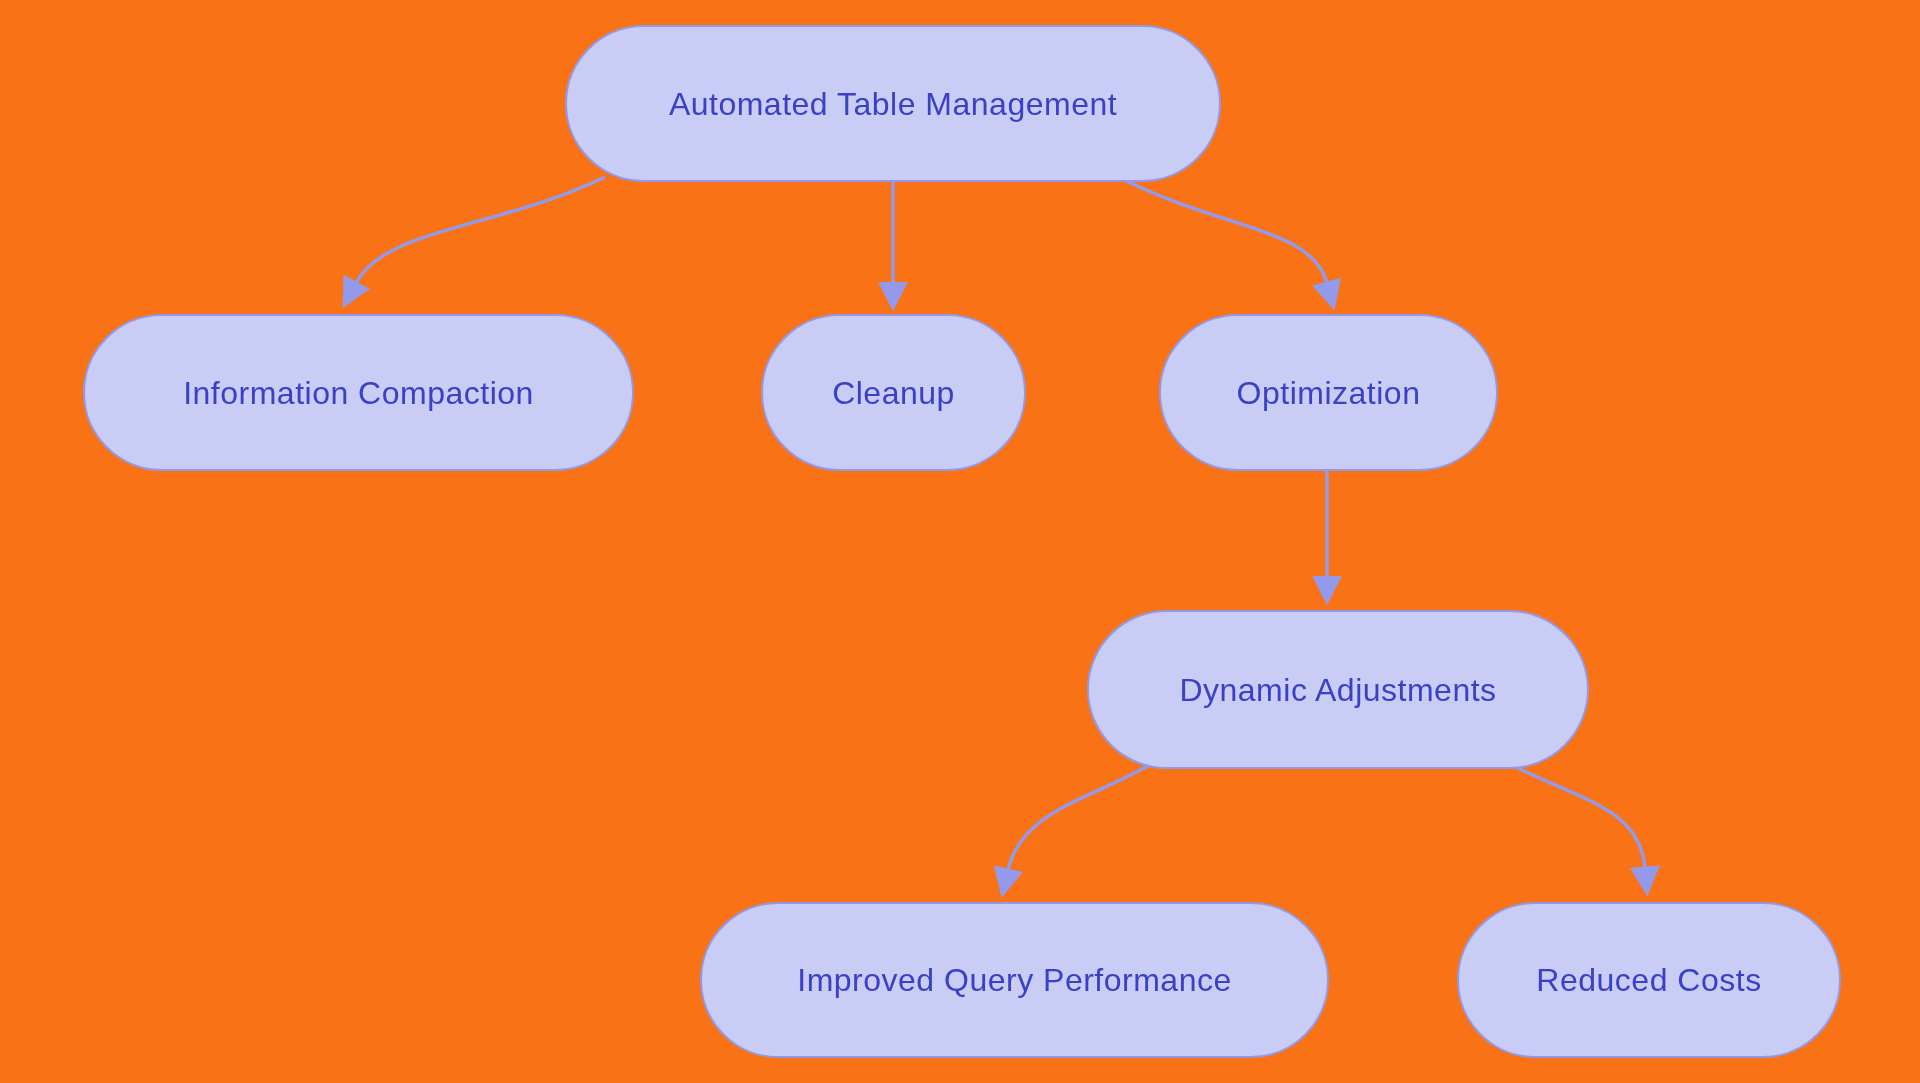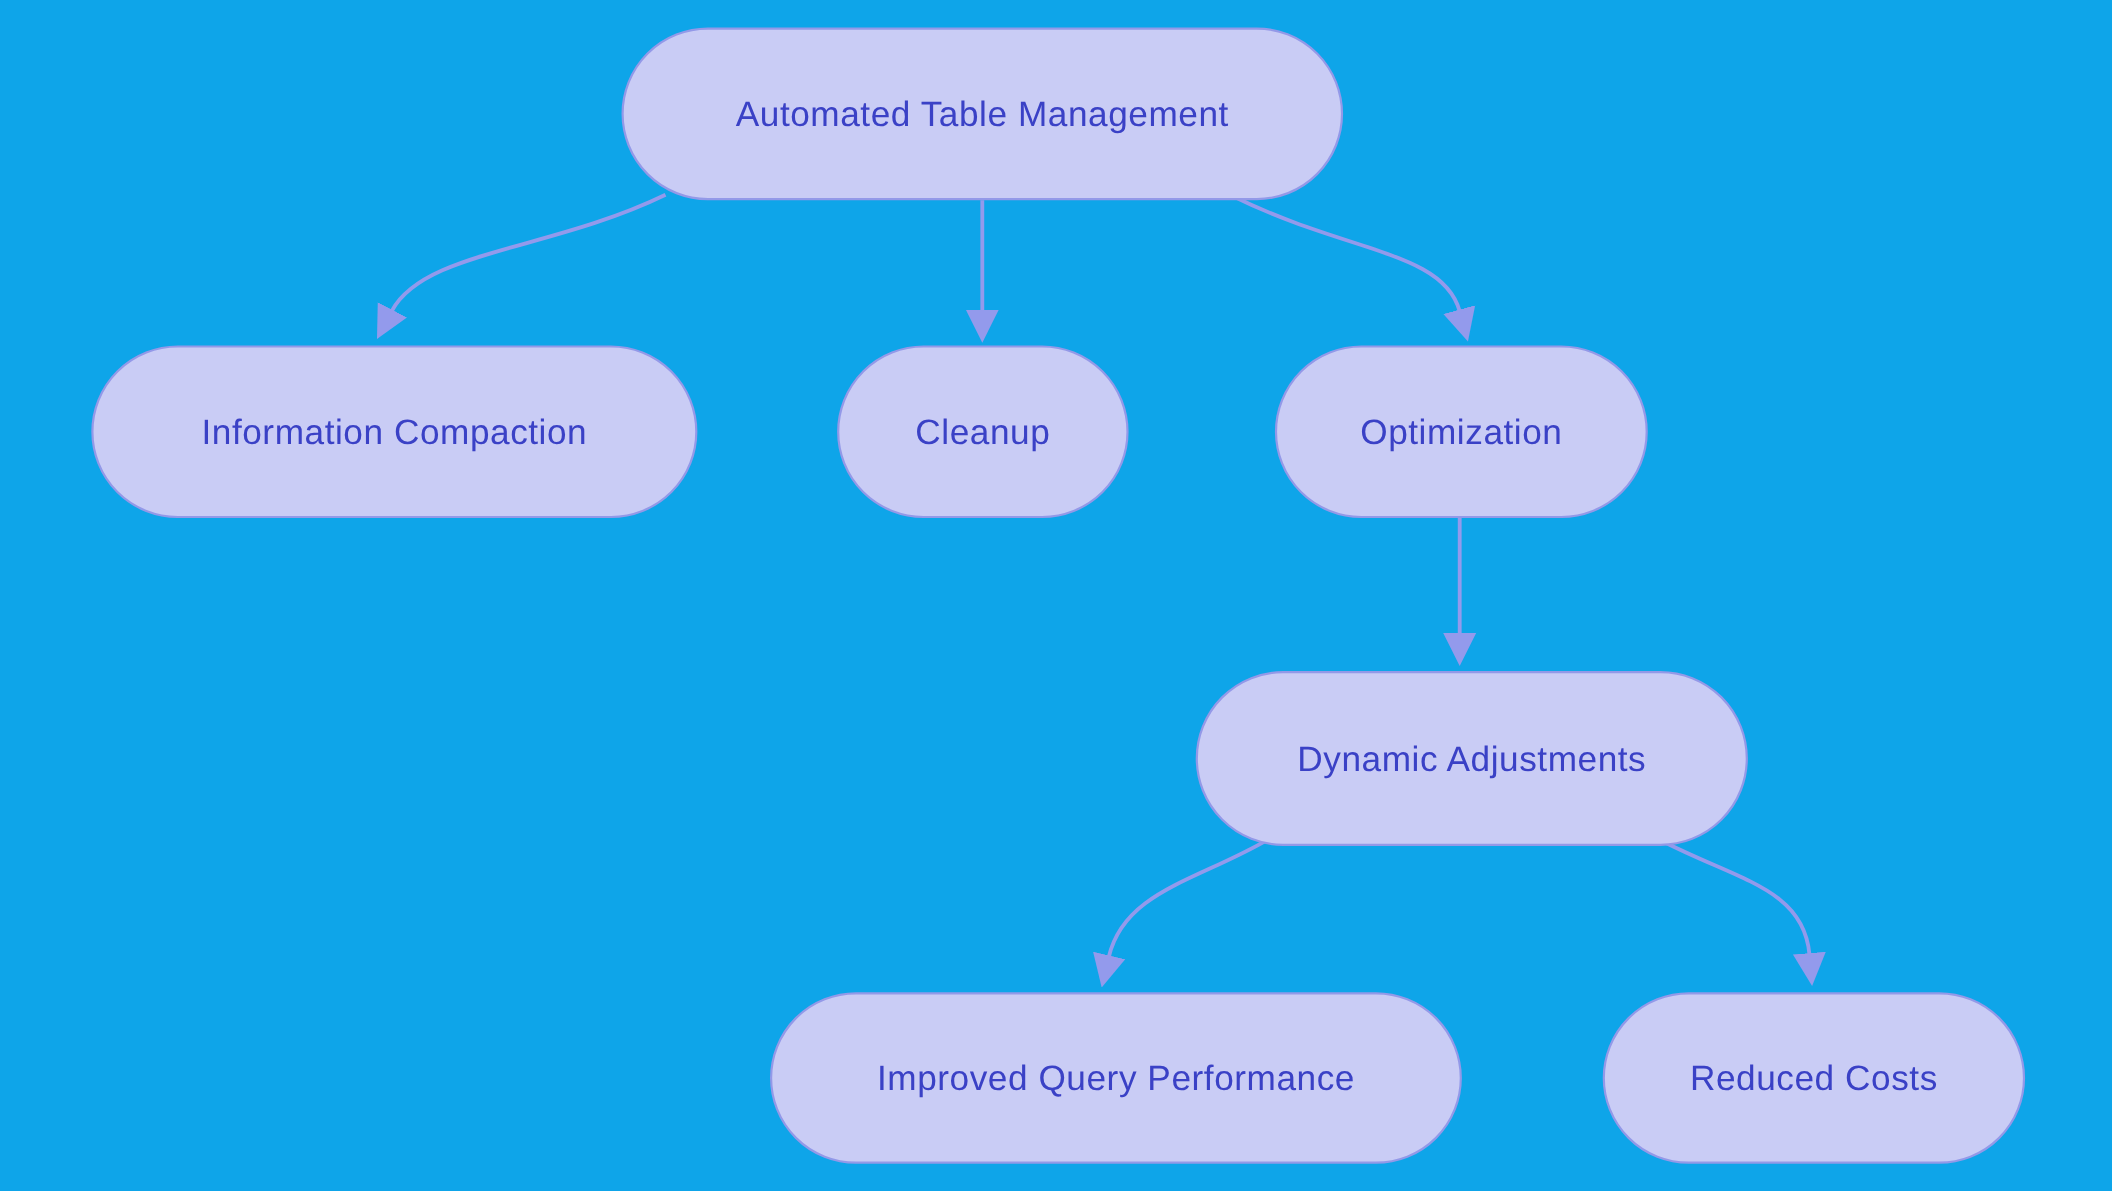--- a/index.html
+++ b/index.html
@@ -29,21 +29,21 @@
     font-family: "Liberation Sans", sans-serif;
     font-size: 32px;
     letter-spacing: 0.5px;
     text-anchor: middle;
     dominant-baseline: central;
   }
 </style>
 </head>
 <body>
 
-<div class="canvas" style="background: #0ea5e9;">
+<div class="canvas" style="background: #f97316;">
   <svg width="1920" height="1083" viewBox="0 0 1920 1083" xmlns="http://www.w3.org/2000/svg">
     <defs>
       <marker id="arrowhead" viewBox="0 0 10 10" refX="0.5" refY="5" markerWidth="30" markerHeight="34" markerUnits="userSpaceOnUse" orient="auto">
         <path d="M0,0 L10,5 L0,10 Z" fill="#939aec"></path>
       </marker>
     </defs>
     <g>
         <path d="M605,177 C500,228 385,228 356,283" class="edge" stroke="#939aec" marker-end="url(#arrowhead)"></path>
         <path d="M893,182 L893,283" class="edge" stroke="#939aec" marker-end="url(#arrowhead)"></path>
         <path d="M1120,178 C1225,230 1312,228 1327,283" class="edge" stroke="#939aec" marker-end="url(#arrowhead)"></path>

